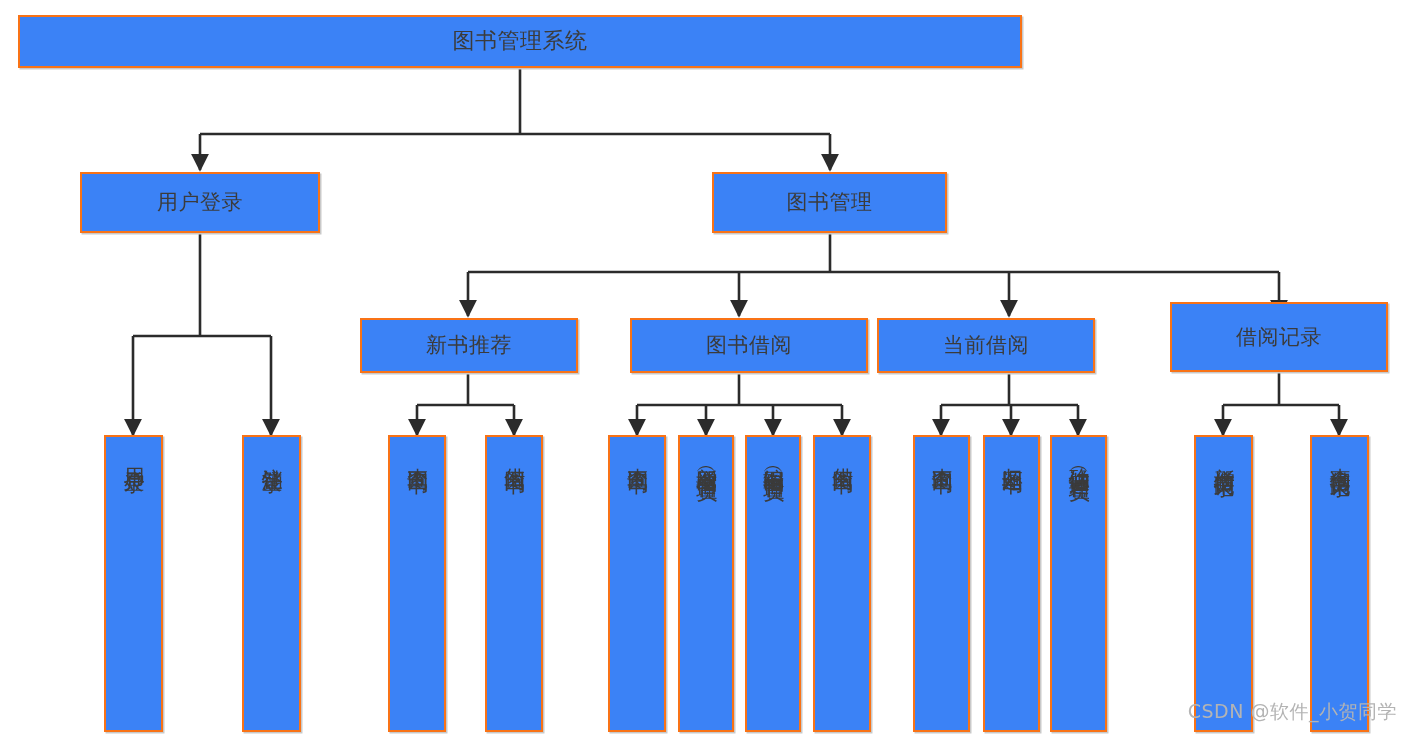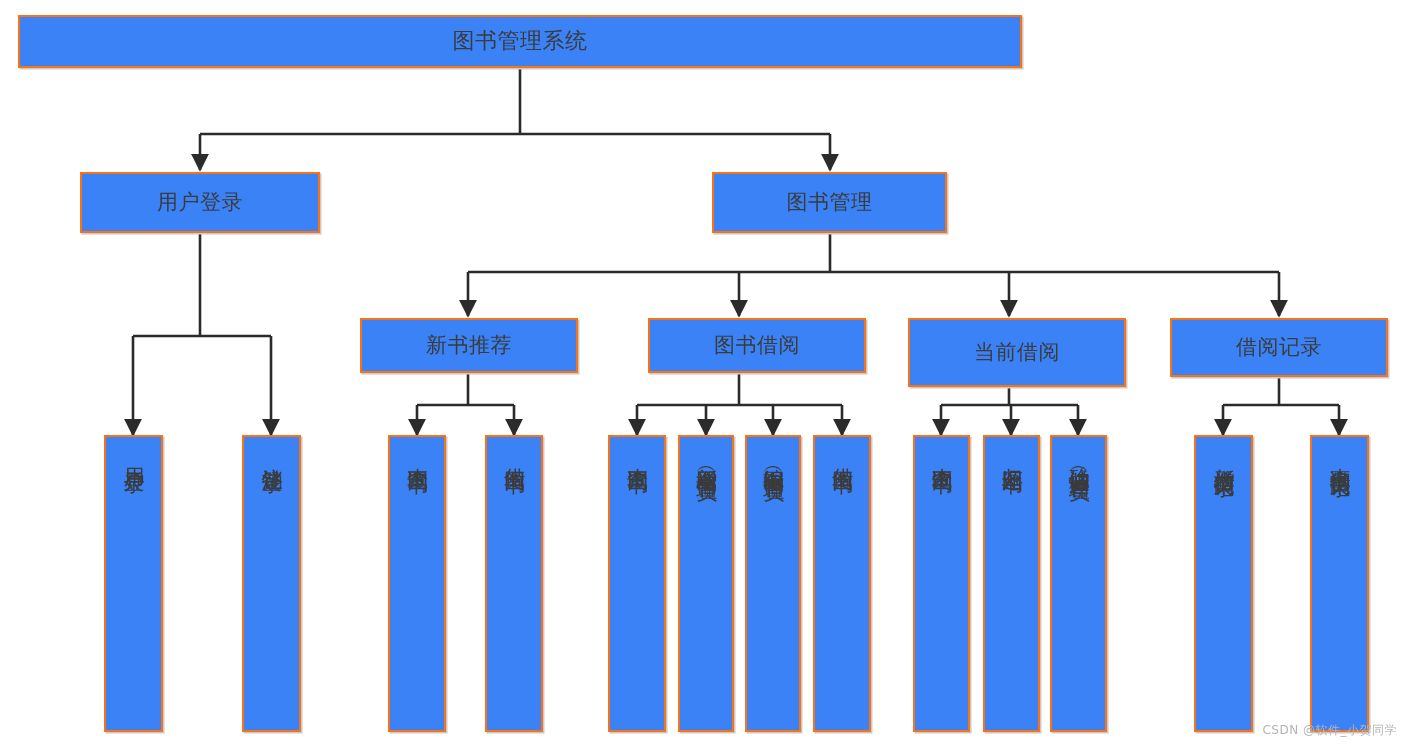--- a/index.html
+++ b/index.html
@@ -57,22 +57,22 @@
     writing-mode: vertical-rl;
     text-orientation: upright;
     font-size: 21px;
     line-height: 1.30;
     letter-spacing: 2px;
     white-space: nowrap;
   }
   .watermark {
     position: absolute;
     right: 8px;
-    bottom: 8px;
-    font-size: 12px;
+    bottom: 22px;
+    font-size: 19px;
     color: #b4b4b4;
     letter-spacing: 0.5px;
     z-index: 5;
     white-space: nowrap;
   }
 </style>
 </head>
 <body>
 
 <div id="diagram-canvas">
@@ -134,27 +134,27 @@
   <div class="node level2" style="left:80px; top:172px; width:240px; height:61px;">
     <span class="label">用户登录</span>
   </div>
   <div class="node level2" style="left:712px; top:172px; width:235px; height:61px;justify-content:center;">
     <span class="label">图书管理</span>
   </div>
 
   <div class="node level3" style="left:360px; top:318px; width:218px; height:55px;align-items:center;">
     <span class="label">新书推荐</span>
   </div>
-  <div class="node level3" style="left:630px; top:318px; width:218px; height:55px;margin-left:18px;">
+  <div class="node level3" style="left:630px; top:318px; width:238px; height:55px;">
     <span class="label">图书借阅</span>
   </div>
-  <div class="node level3" style="left:908px; top:318px; width:218px; height:69px;font-family:Liberation Serif, serif;">
+  <div class="node level3" style="left:877px; top:318px; width:218px; height:55px;font-family:Liberation Serif, serif;">
     <span class="label">当前借阅</span>
   </div>
-  <div class="node level3" style="left:1170px; top:318px; width:218px; height:59px;">
+  <div class="node level3" style="left:1170px; top:302px; width:218px; height:70px;">
     <span class="label">借阅记录</span>
   </div>
 
   <div class="node leaf" style="left:104px; top:435px; width:59px; height:297px;">
     <span class="label">用户登录</span>
   </div>
   <div class="node leaf" style="left:242px; top:435px; width:59px; height:297px;">
     <span class="label">注销登录</span>
   </div>
 

